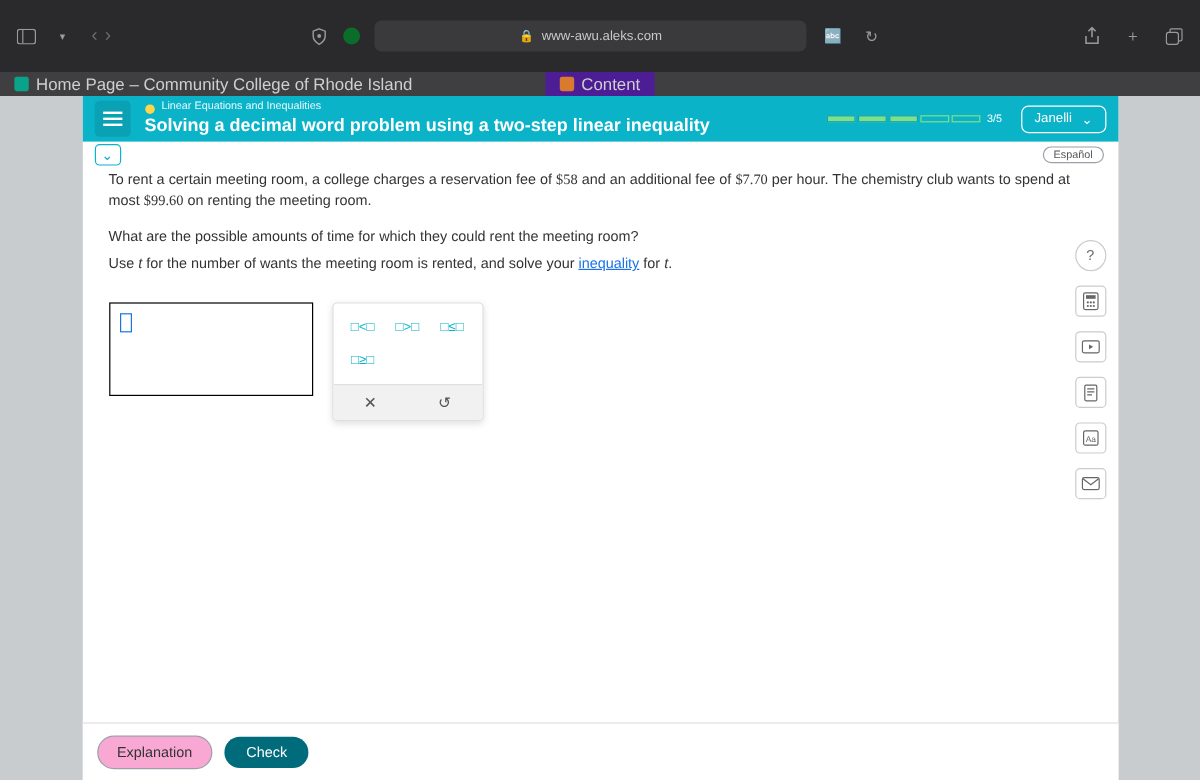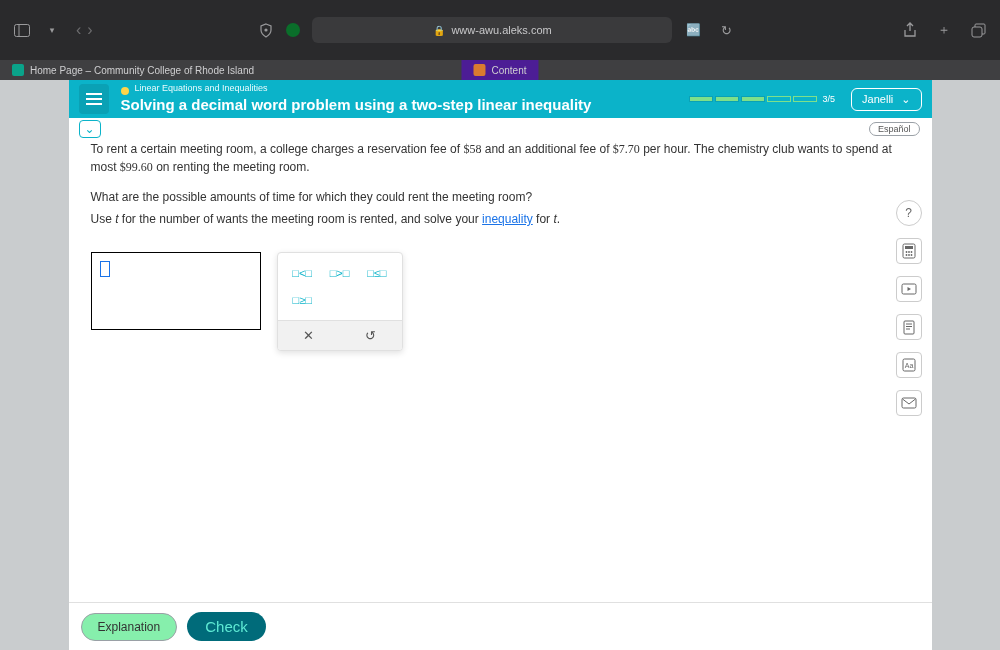--- a/index.html
+++ b/index.html
@@ -6,21 +6,21 @@
 html,body { width:1000px; height:650px; overflow:hidden; background:#c9ccce; }
 .browser-top { height:60px; background:#2a2a2c; display:flex; flex-direction:column; }
 .toolbar-row { height:60px; display:flex; align-items:center; padding:0 12px; gap:10px; color:#9a9a9c; }
 .tb-icon { width:20px; height:20px; display:inline-flex; align-items:center; justify-content:center; font-size:13px; cursor:default; }
 .nav-arrows { display:flex; gap:6px; margin-left:4px; color:#6c6c6e; font-size:16px; }
 .addr-area { flex:1; display:flex; align-items:center; justify-content:center; gap:12px; }
 .addr-box { background:#3a3a3c; border-radius:6px; height:26px; min-width:360px; display:flex; align-items:center; justify-content:center; color:#c8c8ca; font-size:11px; gap:6px; padding:0 50px; }
 .addr-left-icons { display:flex; gap:10px; align-items:center; }
 .shield-dot { width:14px; height:14px; background:#0a6e2a; border-radius:7px; }
 .right-tb { display:flex; gap:14px; align-items:center; }
-.tab-strip { height:20px; background:#3f3f41; display:flex; align-items:center; font-size:10px; color:#cfcfd1; }
+.tab-strip { height:20px; background:#3f3f41; display:flex; align-items:center; font-size:14px; color:#cfcfd1; }
 .tab { height:20px; display:flex; align-items:center; padding:0 12px; gap:6px; }
 .tab-icon { width:12px; height:12px; background:#0aa38a; border-radius:2px; display:inline-block; }
 .tab.middle { background:#4c1d95; margin-left:auto; margin-right:auto; position:absolute; left:50%; transform:translateX(-50%); }
 .tab.right { margin-left:auto; }
 .app-wrap { position:relative; width:863px; margin:0 auto; height:590px; background:#fff; }
 .app-header { height:38px; background:#0bb3c9; display:flex; align-items:center; padding:0 10px; color:#fff; }
 .hamburger { width:30px; height:30px; background:#0aa1b5; border-radius:4px; display:flex; flex-direction:column; align-items:center; justify-content:center; gap:3px; }
 .hamburger span { width:16px; height:2px; background:#fff; }
 .header-titles { margin-left:12px; font-size:10px; line-height:1.3; }
 .topic-row { display:flex; align-items:flex-end; gap:6px; color:#e8fbfd; font-size:9px; }
@@ -43,22 +43,22 @@
 .cursor-box { width:10px; height:16px; border:1px solid #1a73e8; }
 .keypad { width:126px; border:1px solid #e0e0e0; border-radius:4px; box-shadow:0 2px 6px rgba(0,0,0,0.12); background:#fff; overflow:hidden; }
 .key-grid { padding:12px 10px; display:grid; grid-template-columns:repeat(3,1fr); gap:10px 8px; }
 .key { font-size:11px; color:#0bb3c9; text-align:center; cursor:pointer; font-family:"Segoe UI Symbol",Arial; }
 .key-bottom { display:flex; background:#f1f1f1; border-top:1px solid #e0e0e0; height:30px; }
 .key-bottom button { flex:1; border:none; background:transparent; color:#555; font-size:13px; cursor:pointer; }
 .side-tools { position:absolute; right:10px; top:120px; display:flex; flex-direction:column; gap:12px; }
 .side-btn { width:26px; height:26px; border:1px solid #ccc; border-radius:13px; background:#fff; display:flex; align-items:center; justify-content:center; color:#666; font-size:12px; cursor:pointer; }
 .side-btn.sq { border-radius:4px; }
 .bottom-bar { position:absolute; left:0; right:0; bottom:20px; height:48px; border-top:1px solid #e0e0e0; display:flex; align-items:center; padding:0 12px; gap:10px; background:#fff; }
-.btn-outline { border:1px solid #9aa0a6; background:#86efac; color:#333; border-radius:16px; padding:6px 16px; font-size:12px; cursor:pointer; }
-.btn-primary { border:none; background:#006b7a; color:#5eead4; border-radius:16px; padding:6px 18px; font-size:15px; cursor:pointer; }
+.btn-outline { border:1px solid #9aa0a6; background:#f9a8d4; color:#333; border-radius:16px; padding:6px 16px; font-size:12px; cursor:pointer; }
+.btn-primary { border:none; background:#006b7a; color:#ffffff; border-radius:16px; padding:6px 18px; font-size:12px; cursor:pointer; }
 .lock { font-size:10px; }
 </style>
 </head>
 <body>
 
 <div class="browser-top">
   <div class="toolbar-row">
     <span class="tb-icon">
       <svg width="16" height="13" viewBox="0 0 16 13">
           <rect x="0.5" y="0.5" width="15" height="12" rx="2" fill="none" stroke="#9a9a9c"></rect>

